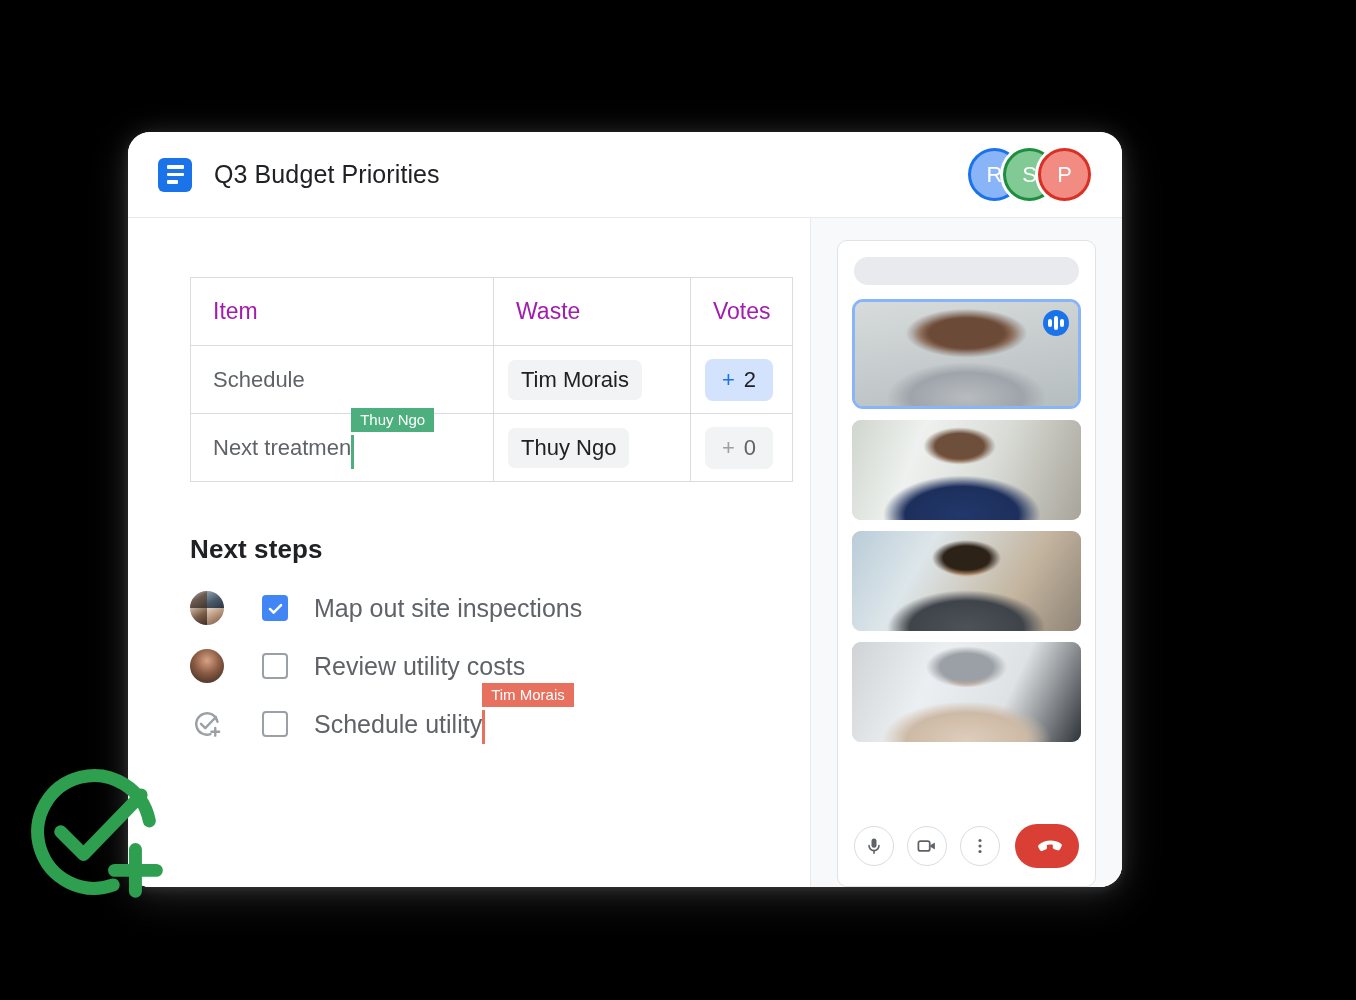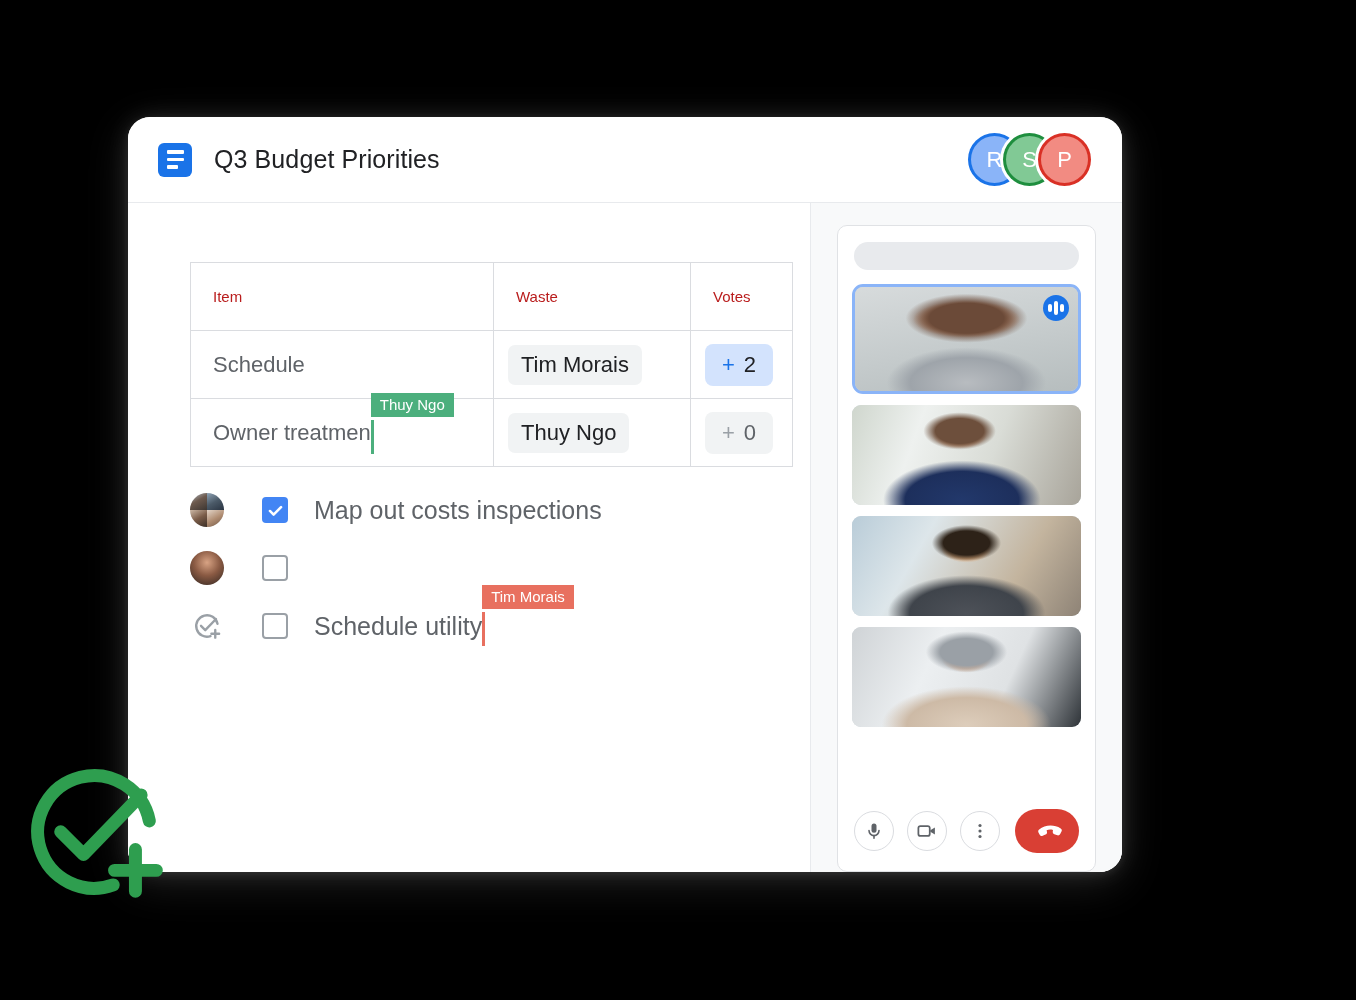--- a/index.html
+++ b/index.html
@@ -16,21 +16,21 @@
     position: relative;
     width: 1356px;
     height: 1000px;
     background: #000000;
   }
 
   
   .app-window {
     position: absolute;
     left: 128px;
-    top: 117px;
+    top: 132px;
     width: 994px;
     height: 755px;
     background: #ffffff;
     border-radius: 22px;
     box-shadow: 0 10px 44px rgba(255,255,255,0.13),
                 0 0 26px rgba(255,255,255,0.10),
                 0 2px 10px rgba(255,255,255,0.08);
     overflow: hidden;
     display: flex;
     flex-direction: column;
@@ -119,21 +119,21 @@
     table-layout: fixed;
   }
   .tbl td, .tbl th {
     border: 1px solid #dadce0;
     height: 68px;
     padding: 0 22px;
     text-align: left;
     vertical-align: middle;
     font-weight: normal;
   }
-  .tbl th { font-size: 15px; color: #b91c1c; }
+  .tbl th { font-size: 23px; color: #a21caf; }
   .tbl .c-item  { width: 303px; }
   .tbl .c-owner { width: 197px; }
   .tbl .c-votes { width: 102px; }
   .tbl td.item-cell {
     font-size: 22px;
     color: #5f6368;
     position: relative;
     white-space: nowrap;
   }
   .tbl td.owner-cell, .tbl td.votes-cell { padding: 0 14px; }
@@ -387,59 +387,61 @@
               </td>
               <td class="votes-cell">
                 <span class="chip-vote">
                   <span class="plus">+</span>
                   <span>2</span>
                 </span>
               </td>
             </tr>
             <tr>
               <td class="item-cell">
-                <span>Owner treatmen</span><span class="collab-cursor" style="display:inline-block;vertical-align:middle;">
+                <span>Next treatmen</span><span class="collab-cursor" style="display:inline-block;vertical-align:middle;">
                   <span class="caret" style="background:#4caf7d;"></span>
                   <span class="tag" style="background:#4caf7d;">Thuy Ngo</span>
                 </span>
               </td>
               <td class="owner-cell">
                 <span class="chip-owner">Thuy Ngo</span>
               </td>
               <td class="votes-cell">
                 <span class="chip-vote zero">
                   <span class="plus">+</span>
                   <span>0</span>
                 </span>
               </td>
             </tr>
           </tbody>
         </table>
 
+        <h2 class="section-title next-title">Next steps</h2>
 
         <div class="task-list">
 
           <div class="task-row">
             <div class="assignee quad">
               <span style="background:linear-gradient(150deg,#b9c3cc 0%,#6d5a4e 45%,#3d3632 100%);"></span>
               <span style="background:linear-gradient(150deg,#8fa3b5 0%,#4b5a68 50%,#2a3442 100%);"></span>
               <span style="background:linear-gradient(150deg,#cdb9a6 0%,#7a5c48 50%,#3c2f27 100%);"></span>
               <span style="background:linear-gradient(150deg,#e3d5c8 0%,#b08d72 50%,#6b5240 100%);"></span>
             </div>
             <div class="checkbox checked">
               <svg viewBox="0 0 24 24">
                 <path d="M5 12.6L9.6 17.2L19 7.8" fill="none" stroke="#ffffff" stroke-width="3.2" stroke-linecap="round" stroke-linejoin="round"></path>
               </svg>
             </div>
-            <div class="task-label">Map out costs inspections</div>
+            <div class="task-label">Map out site inspections</div>
           </div>
 
           <div class="task-row">
             <div class="assignee" style="background:radial-gradient(circle at 50% 34%, #d8a384 0%, #8a5a43 46%, #2f2520 100%);"></div>
             <div class="checkbox unchecked"></div>
+            <div class="task-label">Review utility costs</div>
           </div>
 
           <div class="task-row">
             <div class="assignee addtask">
               <svg viewBox="0 0 24 24" width="30" height="30">
                 <path d="M20.4 10.2A8.6 8.6 0 1 0 14.8 20.1" fill="none" stroke="#9aa0a6" stroke-width="1.9" stroke-linecap="round"></path>
                 <path d="M7.2 11.9L10.6 15.3L19.2 6.4" fill="none" stroke="#9aa0a6" stroke-width="1.9" stroke-linecap="round" stroke-linejoin="round"></path>
                 <path d="M18.6 15.1v6.2M15.5 18.2h6.2" stroke="#9aa0a6" stroke-width="1.9" stroke-linecap="round"></path>
               </svg>
             </div>

